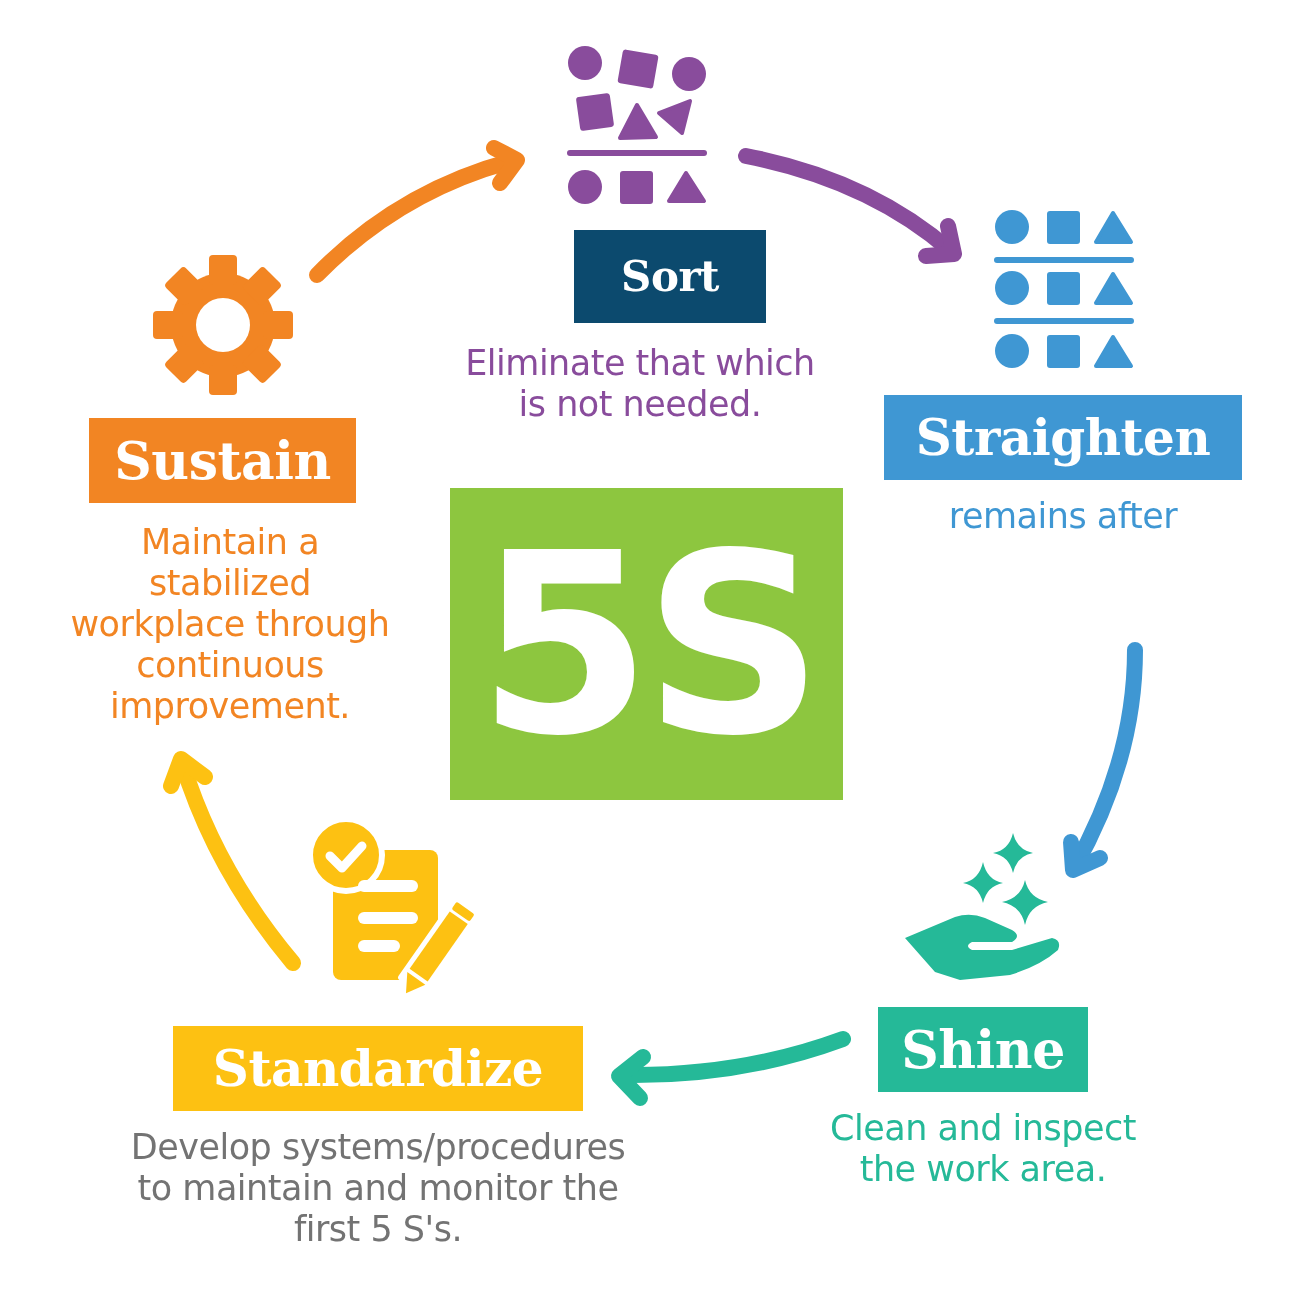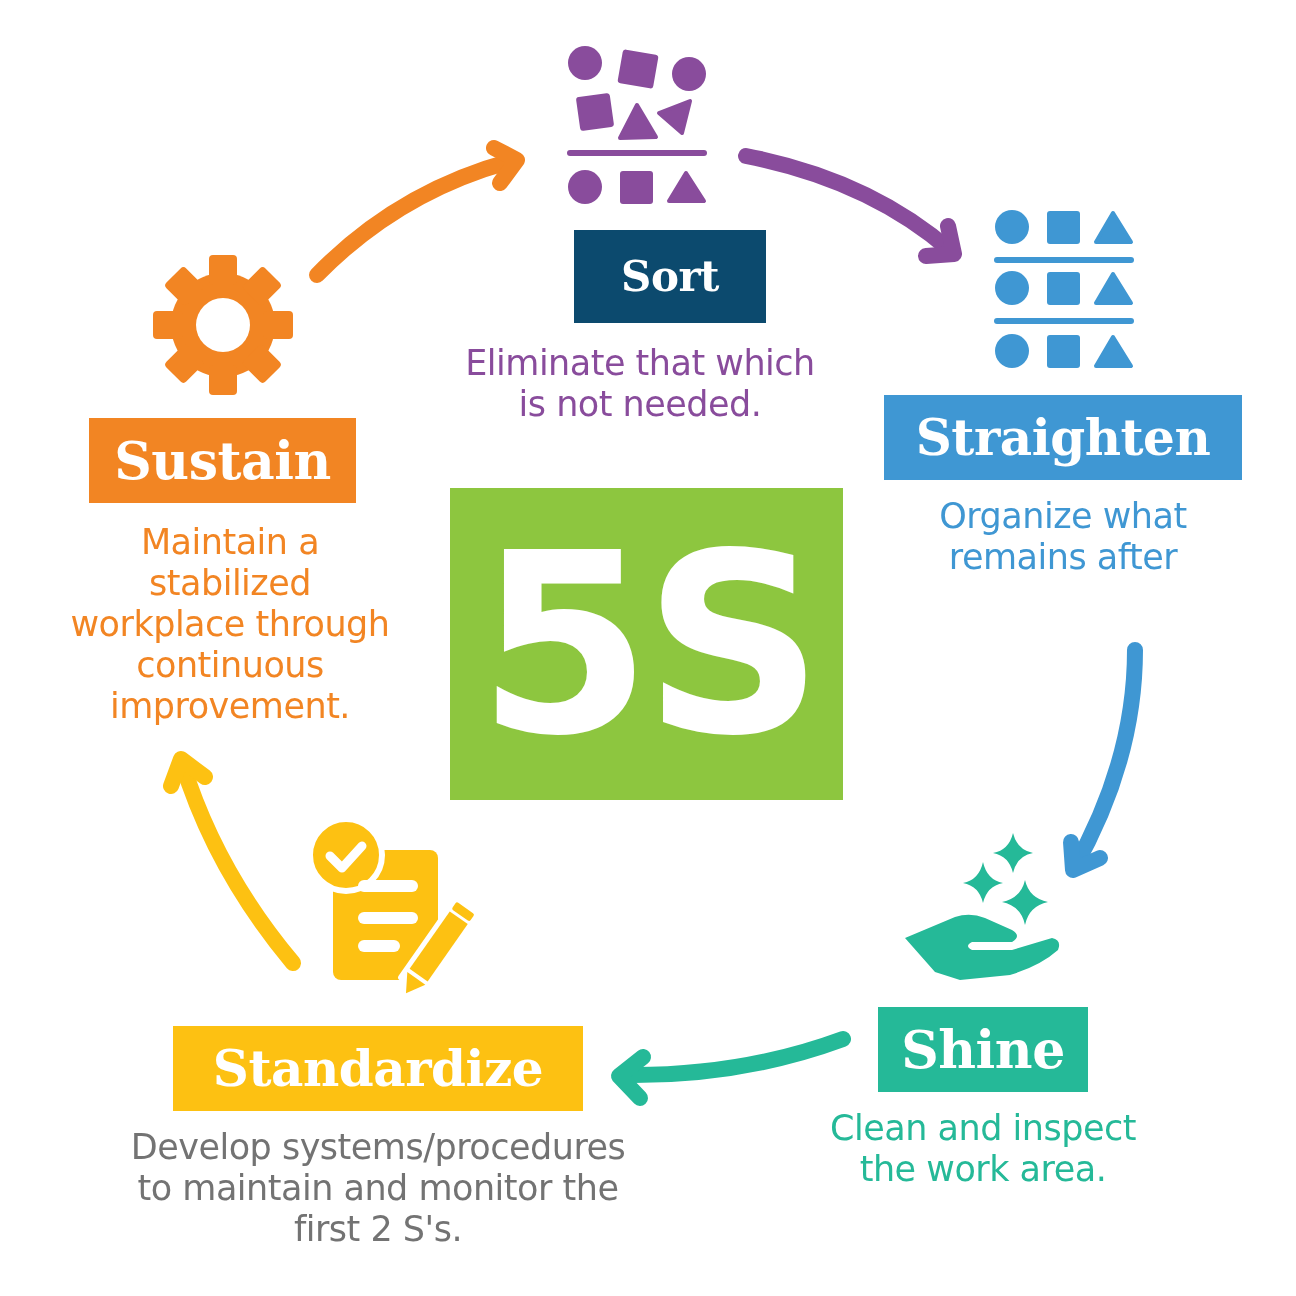--- a/index.html
+++ b/index.html
@@ -114,39 +114,38 @@
 </div>
 <div class="desc" style="left:400px; top:343px; width:480px; color:#894c9c;">
   <span>Eliminate that which</span>
   <span>is not needed.</span>
 </div>
 
 <div class="title-box" style="left:884px; top:395px; width:358px; height:85px; background:#3f97d3; font-size:50px;">
   <span>Straighten</span>
 </div>
 <div class="desc" style="left:863px; top:496px; width:400px; color:#3f97d3;">
-  <span>Organize what</span>
   <span>remains after</span>
 </div>
 
 <div class="title-box" style="left:878px; top:1007px; width:210px; height:85px; background:#25b998; font-size:52px;">
   <span>Shine</span>
 </div>
 <div class="desc" style="left:773px; top:1108px; width:420px; color:#25b998;">
   <span>Clean and inspect</span>
   <span>the work area.</span>
 </div>
 
 <div class="title-box" style="left:173px; top:1026px; width:410px; height:85px; background:#fdc112; font-size:50px;">
   <span>Standardize</span>
 </div>
 <div class="desc" style="left:48px; top:1127px; width:660px; color:#737373;">
   <span>Develop systems/procedures</span>
   <span>to maintain and monitor the</span>
-  <span>first 2 S's.</span>
+  <span>first 5 S's.</span>
 </div>
 
 <div class="title-box" style="left:89px; top:418px; width:267px; height:85px; background:#f28523; font-size:52px;">
   <span>Sustain</span>
 </div>
 <div class="desc" style="left:30px; top:522px; width:400px; color:#f28523;">
   <span>Maintain a</span>
   <span>stabilized</span>
   <span>workplace through</span>
   <span>continuous</span>

